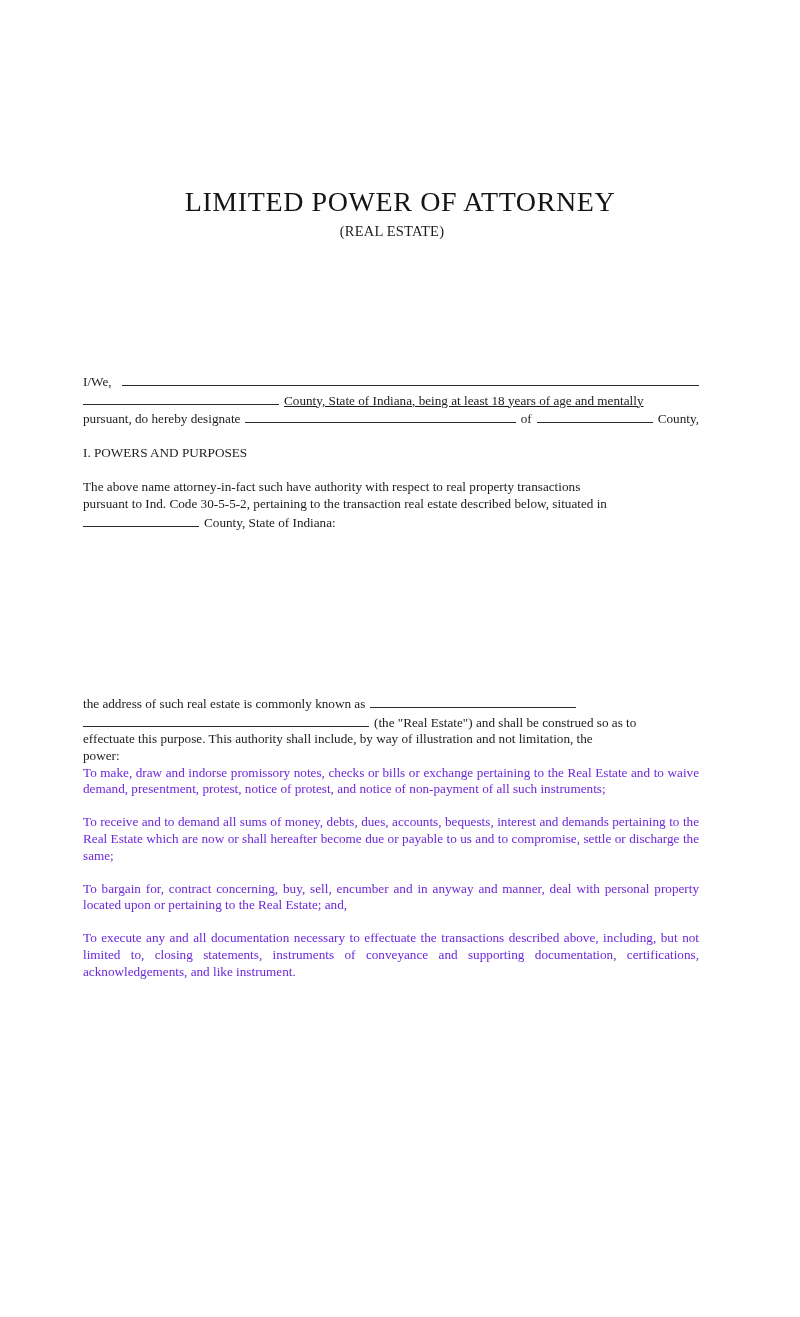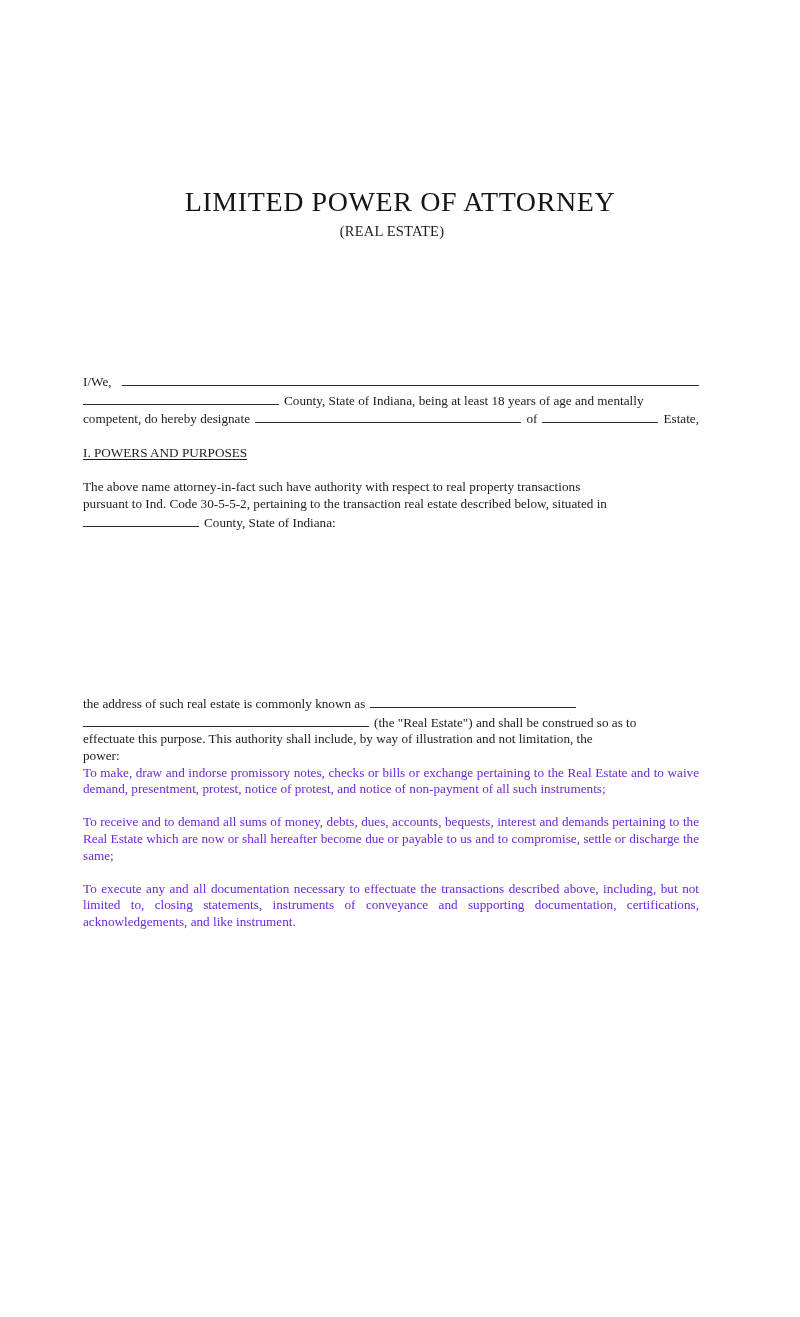--- a/index.html
+++ b/index.html
@@ -59,21 +59,20 @@
     color: #6d28d9;
   }
   .para + .para {
     margin-top: 16.6px;
   }
 
   
   .section-heading {
     font-size: 13.2px;
     line-height: 16.6px;
-    text-decoration: underline;
     text-underline-offset: 2px;
     margin: 0;
     color: #1c1c1c;
     white-space: nowrap;
   }
 
   
   .blank {
     display: inline-block;
     border-bottom: 1px solid #2a2a2a;
@@ -126,33 +125,33 @@
       <div class="jrow">
         <span class="seg">I/We,</span>
         <span class="sp"></span>
         <span class="sp"></span>
         <span class="rule"></span>
       </div>
 
       <div class="jrow">
         <span class="blank blank-md"></span>
         <span class="sp"></span>
-        <span class="grow" style="text-align:justify;">County,  State  of  Indiana,  being  at  least  18  years  of  age  and  mentally</span>
-      </div>
-
-      <div class="jrow">
-        <span class="seg">competent,  do  hereby  designate</span>
+        <span class="grow" style="text-align:justify;text-decoration:underline;">County,  State  of  Indiana,  being  at  least  18  years  of  age  and  mentally</span>
+      </div>
+
+      <div class="jrow">
+        <span class="seg">pursuant,  do  hereby  designate</span>
         <span class="sp"></span>
         <span class="rule"></span>
         <span class="sp"></span>
         <span class="seg">of</span>
         <span class="sp"></span>
         <span class="blank blank-sm"></span>
         <span class="sp"></span>
-        <span class="seg">Estate,</span>
+        <span class="seg">County,</span>
       </div>
 
     </div>
 
     <div class="gap-section"></div>
 
     <div class="section-heading">I. POWERS AND PURPOSES</div>
 
     <div class="gap-heading"></div>
 
@@ -186,16 +185,17 @@
       <div class="jrow">
         <span class="grow">effectuate  this  purpose.  This  authority  shall  include,  by  way  of  illustration  and  not  limitation,  the</span>
       </div>
       <div class="jrow">
         <span class="seg">power:</span>
       </div>
     </div>
 
     <p class="para">To  make,  draw  and  indorse  promissory  notes,  checks  or  bills  or  exchange  pertaining  to  the  Real Estate and to waive demand, presentment, protest, notice of protest, and notice of non-payment of all such instruments;</p>
     <p class="para">To  receive  and  to  demand  all  sums  of  money,  debts,  dues,  accounts,  bequests,  interest  and  demands pertaining  to  the  Real  Estate  which  are  now  or  shall  hereafter  become  due  or  payable  to  us  and  to compromise, settle or discharge the same;</p>
+    <p class="para">To  bargain  for,  contract  concerning,  buy,  sell,  encumber  and  in  anyway  and  manner,  deal  with personal property located upon or pertaining to the Real Estate; and,</p>
     <p class="para">To  execute  any  and  all  documentation  necessary  to  effectuate  the  transactions  described  above, including,  but  not  limited  to,  closing  statements,  instruments  of  conveyance  and supporting documentation, certifications, acknowledgements, and like instrument.</p>
 
   </div>
 </div>
 
 </body></html>

